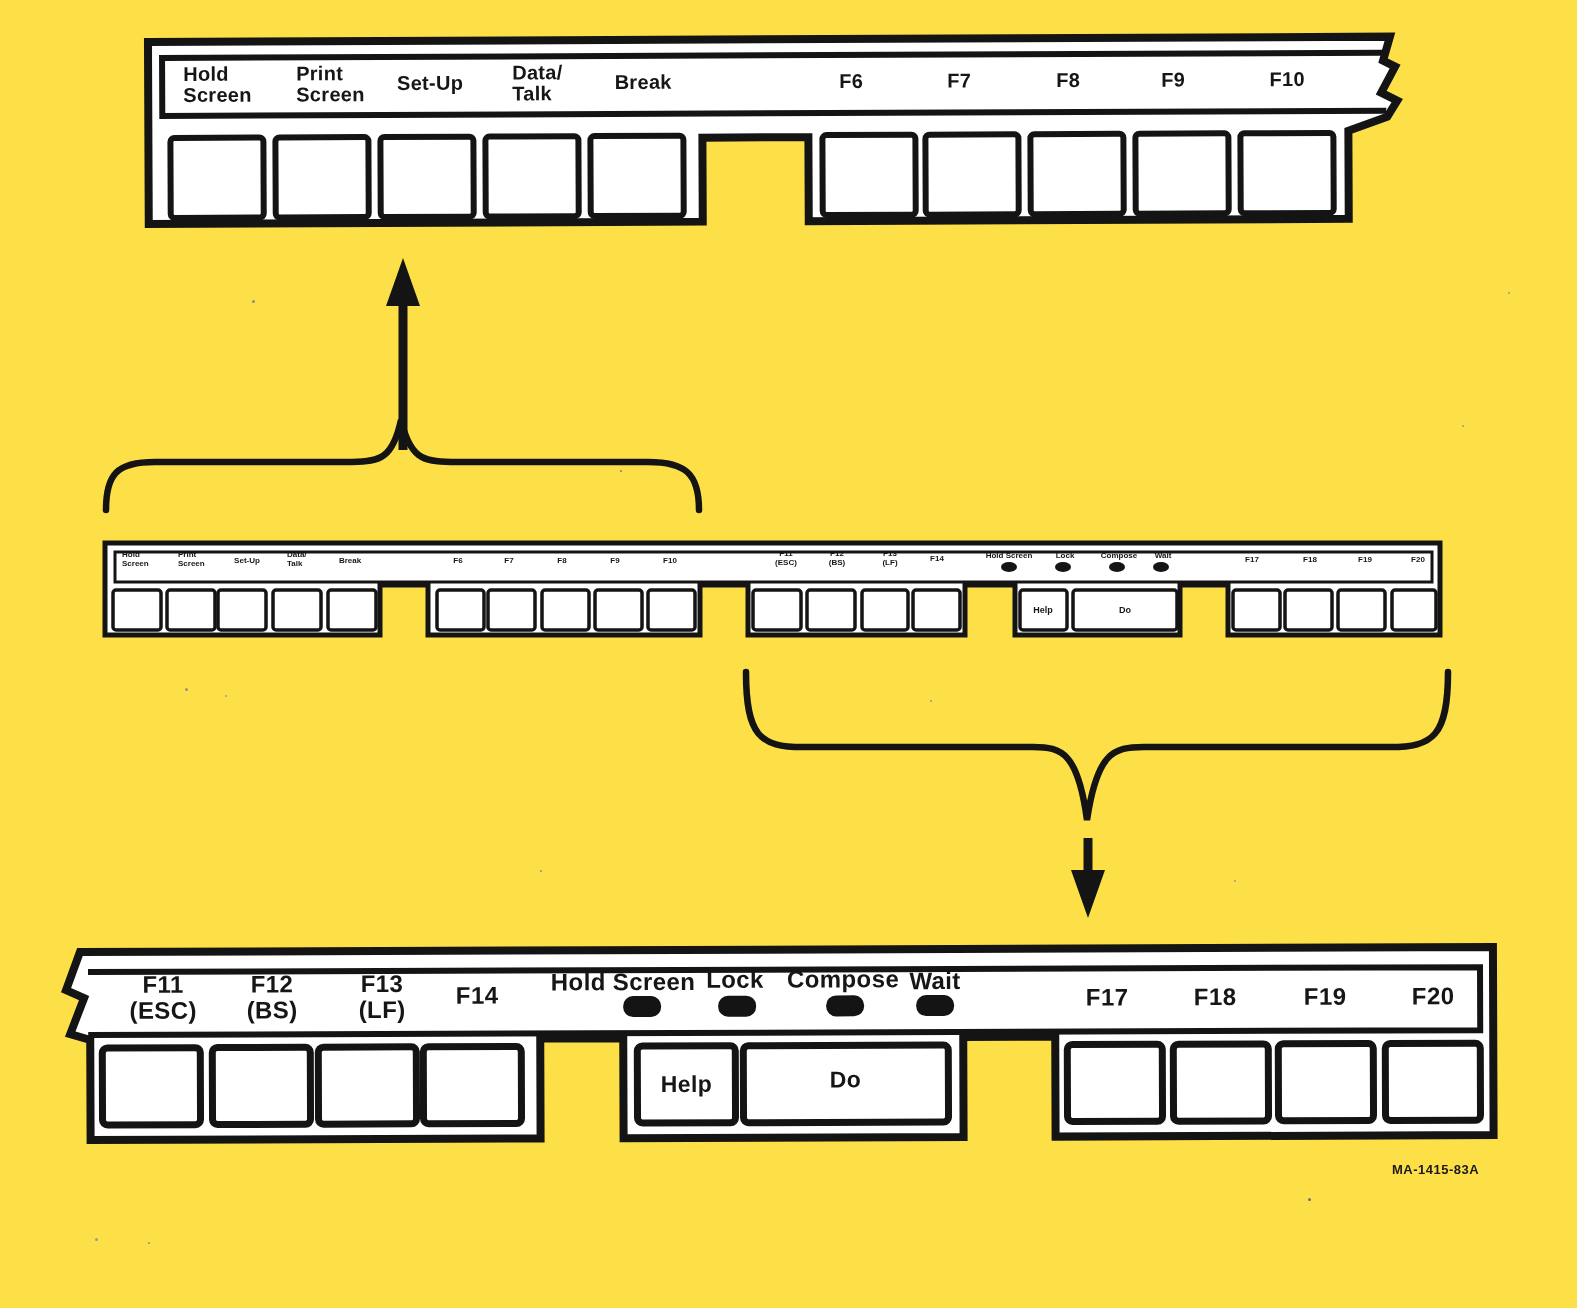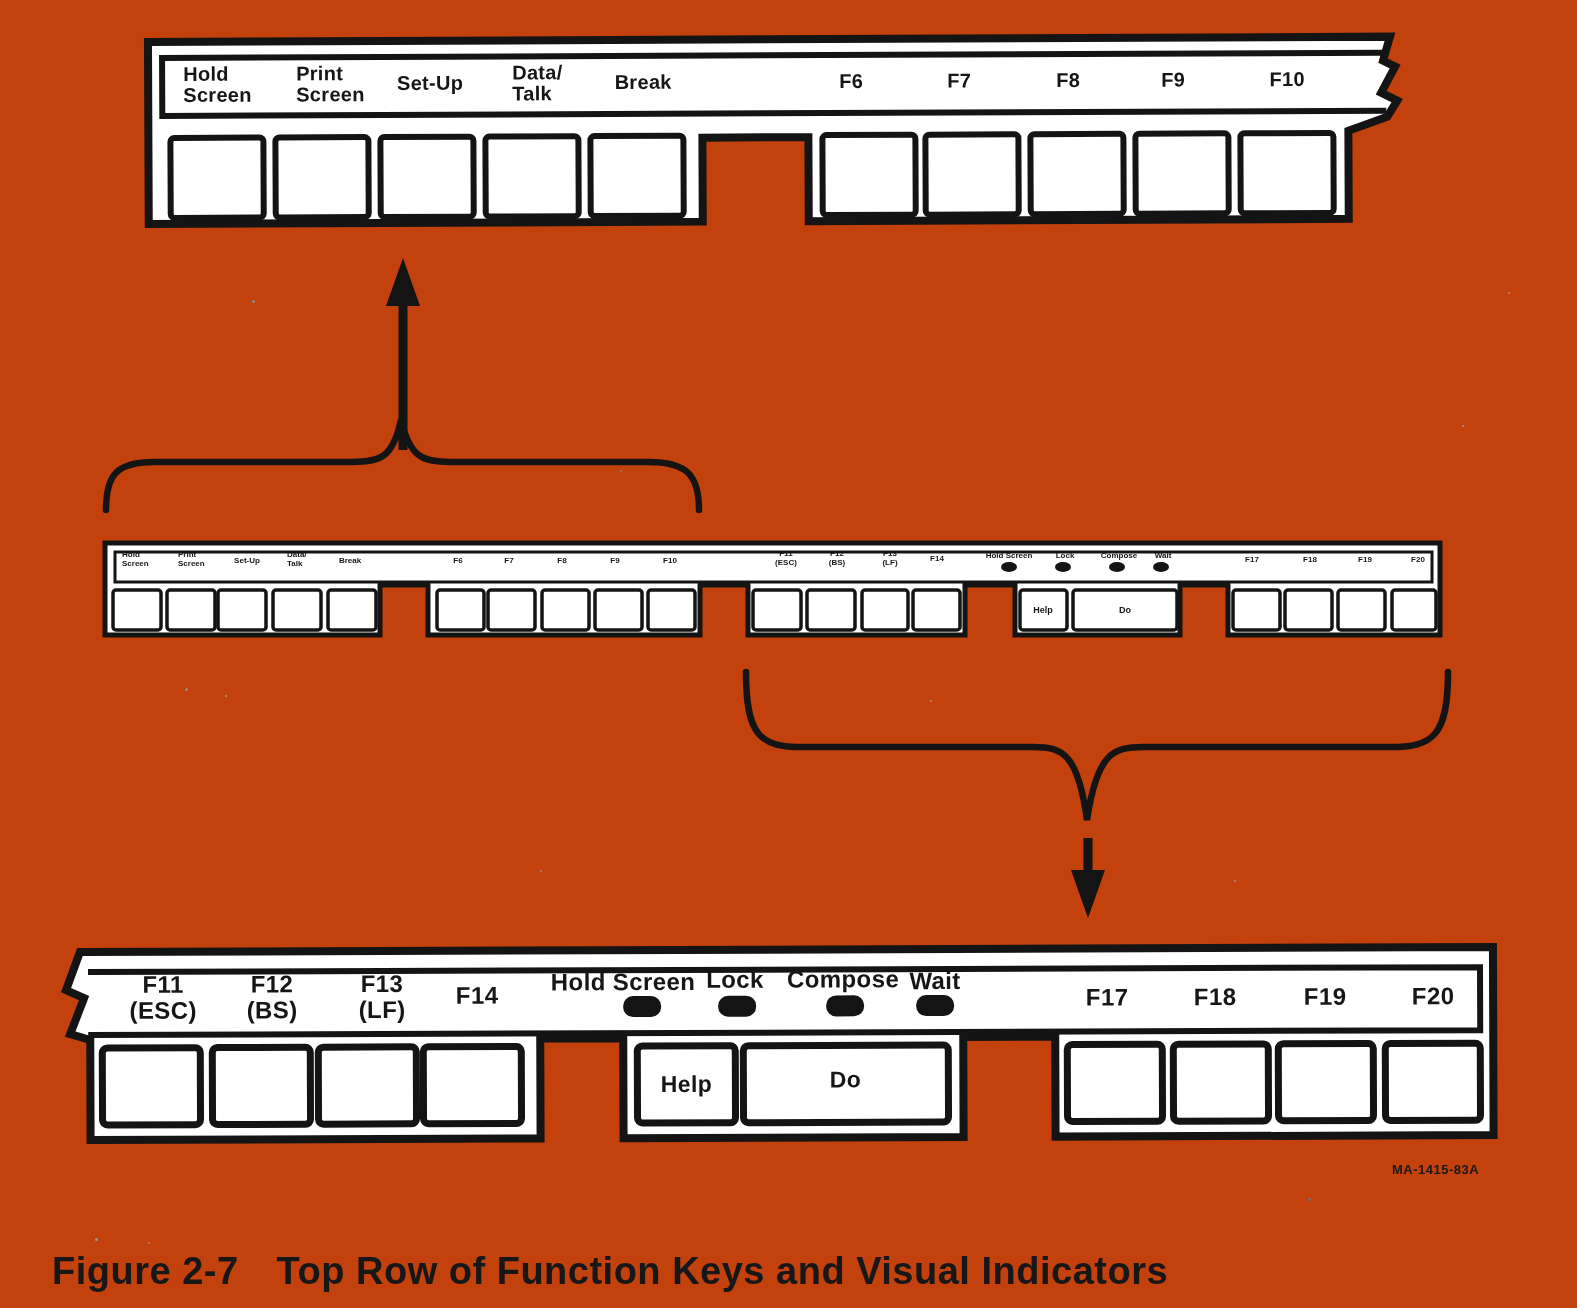--- a/index.html
+++ b/index.html
@@ -1,16 +1,16 @@
 <!DOCTYPE html>
 <html><head>
 <meta charset="utf-8">
 <style>
   html,body{margin:0;padding:0;background:#e8e8e4;}
-  .page{position:relative;width:1577px;height:1308px;background:#c2410c;
+  .page{position:relative;width:1577px;height:1308px;background:#fde047;
         font-family:"Liberation Sans","DejaVu Sans",sans-serif;color:#141414;overflow:hidden;}
   .strip{position:absolute;}
   .strip svg{position:absolute;left:0;top:0;overflow:visible;display:block;}
   .annot{position:absolute;left:0;top:0;pointer-events:none;}
   .lbl{position:absolute;font-weight:bold;color:#161616;white-space:pre-line;}
   .ctr{transform:translateX(-50%);text-align:center;}
   .t-lbl{font-size:20px;line-height:21px;letter-spacing:0.3px;}
   .m-lbl{font-size:8px;line-height:9px;letter-spacing:0;}
   .b-lbl{font-size:24px;line-height:26px;letter-spacing:0.4px;}
   .k-txt-m{font-size:9px;line-height:10px;}
@@ -170,23 +170,20 @@
     <div class="lbl b-lbl k-txt-b ctr" style="left:628px;top:134px;">Help</div>
     <div class="lbl b-lbl k-txt-b ctr" style="left:787px;top:130px;">Do</div>
     <div class="lbl b-lbl ctr" style="left:1049px;top:48px;">F17</div>
     <div class="lbl b-lbl ctr" style="left:1157px;top:48px;">F18</div>
     <div class="lbl b-lbl ctr" style="left:1267px;top:48px;">F19</div>
     <div class="lbl b-lbl ctr" style="left:1375px;top:48px;">F20</div>
   </div>
 
   <div class="ma-id">MA-1415-83A</div>
 
-  <div class="caption">
-    <span class="cap-num">Figure 2-7</span><span class="cap-title">Top Row of Function Keys and Visual Indicators</span>
-  </div>
 
   <div class="speck" style="left:252px;top:300px;width:3px;height:3px;background:#8a8a8a;"></div>
   <div class="speck" style="left:1508px;top:292px;width:2px;height:2px;background:#9a9a9a;"></div>
   <div class="speck" style="left:185px;top:688px;width:3px;height:3px;background:#909090;"></div>
   <div class="speck" style="left:225px;top:695px;width:2px;height:2px;background:#a0a0a0;"></div>
   <div class="speck" style="left:1462px;top:425px;width:2px;height:2px;background:#989898;"></div>
   <div class="speck" style="left:620px;top:470px;width:2px;height:2px;background:#7d7d7d;"></div>
   <div class="speck" style="left:95px;top:1238px;width:3px;height:3px;background:#9a9a9a;"></div>
   <div class="speck" style="left:148px;top:1242px;width:2px;height:2px;background:#8d8d8d;"></div>
   <div class="speck" style="left:1308px;top:1198px;width:3px;height:3px;background:#6f6f6f;"></div>

